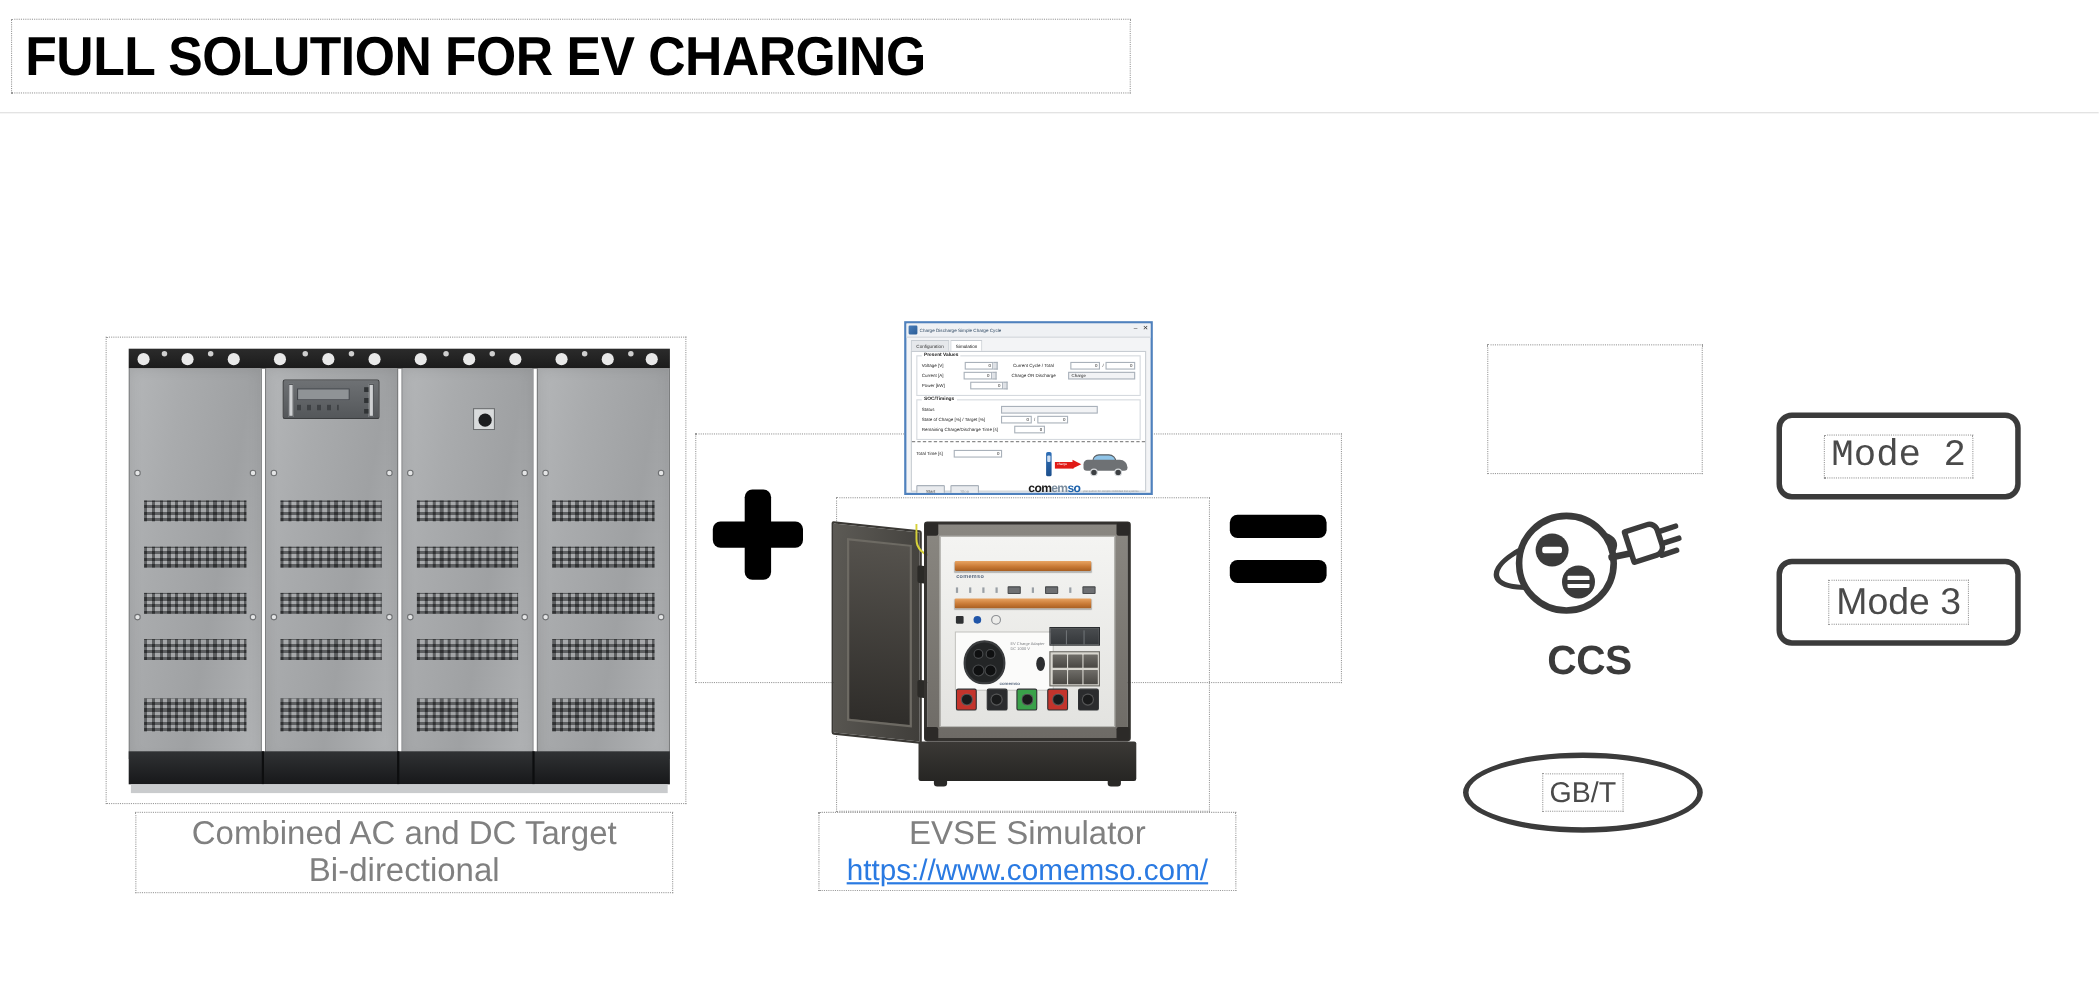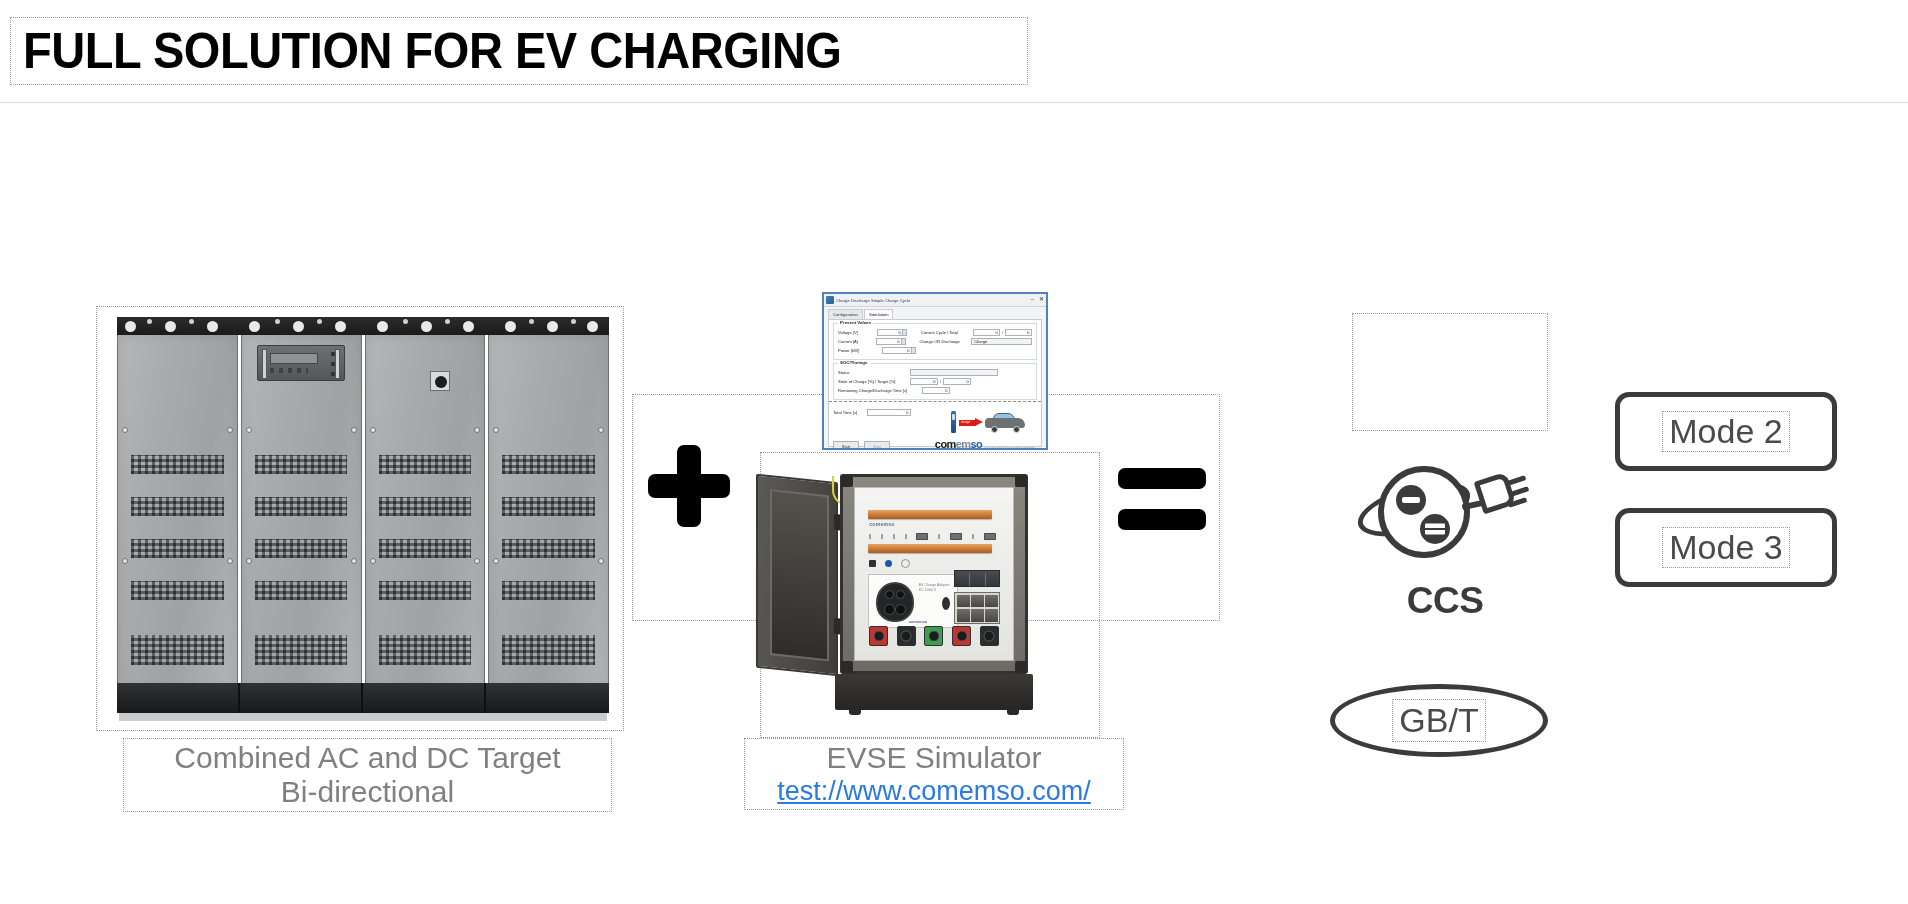--- a/index.html
+++ b/index.html
@@ -341,30 +341,30 @@
   .ccs-word {
     position: absolute; left: 1390px; top: 580px; width: 110px;
     font-size: 37px; font-weight: bold; color: #3b3b3b; text-align: center; letter-spacing: -0.5px;
   }
 
   #gbtOval {
     position: absolute; left: 1330px; top: 684px; width: 218px; height: 73px;
     border: 5px solid #3b3b3b; border-radius: 50%;
     display: flex; align-items: center; justify-content: center;
   }
-  #gbtLabel { border: 1px dotted #9a9a9a; padding: 1px 6px; font-size: 34px; color: #4a4a4a; }
+  #gbtLabel { border: 1px dotted #9a9a9a; padding: 1px 6px; font-size: 26px; color: #4a4a4a; }
 
   
   .mode-box {
     position: absolute; left: 1615px; width: 222px; height: 79px;
     border: 5px solid #3b3b3b; border-radius: 14px; background: #fff;
     display: flex; align-items: center; justify-content: center;
   }
   .mode-inner { border: 1px dotted #9a9a9a; padding: 0 6px; font-size: 34px; color: #4a4a4a; white-space: nowrap; }
-  #mode2 { top: 392px; } #mode3 { top: 508px; justify-content: center; } #mode4 { top: 631px; }
+  #mode2 { top: 375px; font-family: Liberation Mono, monospace; } #mode3 { top: 508px; justify-content: center; } #mode4 { top: 631px; }
 </style>
 </head>
 <body>
 
 <div id="slide">
 
   <div class="title-band">
     <div class="title-box">
       <span class="title-text">FULL SOLUTION FOR EV CHARGING</span>
     </div>
@@ -645,21 +645,21 @@
       </div>
     </div>
     <div class="evse-plinth">
       <span class="ft" style="left:14px"></span>
         <span class="ft" style="right:14px"></span>
     </div>
   </div>
 
   <div class="ph" id="evseCaption">
     <span class="cap-gray">EVSE Simulator</span>
-    <a class="cap-link" href="#">test://www.comemso.com/</a>
+    <a class="cap-link" href="#">https://www.comemso.com/</a>
   </div>
 
   <div id="eqGlyph" aria-label="=">
     <span class="bar b1"></span>
       <span class="bar b2"></span>
   </div>
 
   <div class="ph" id="chademoBox"></div>
 
   <div id="ccsArt">

